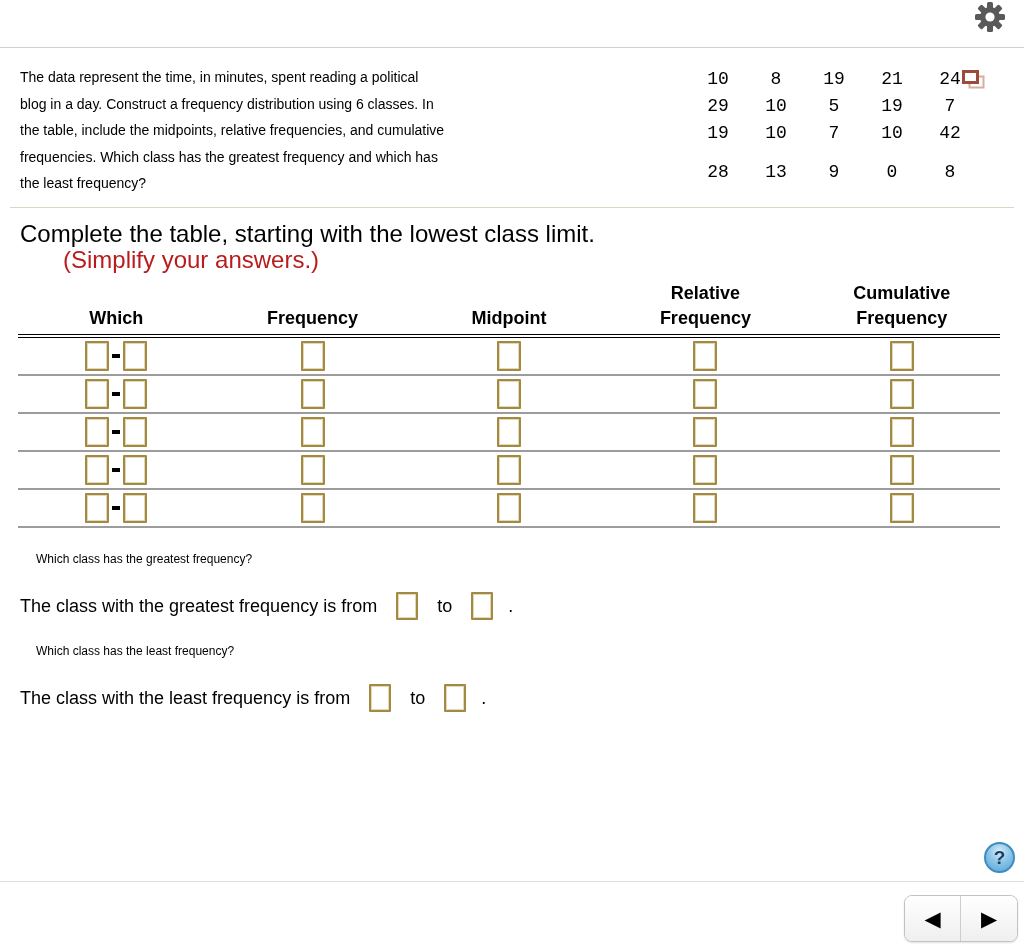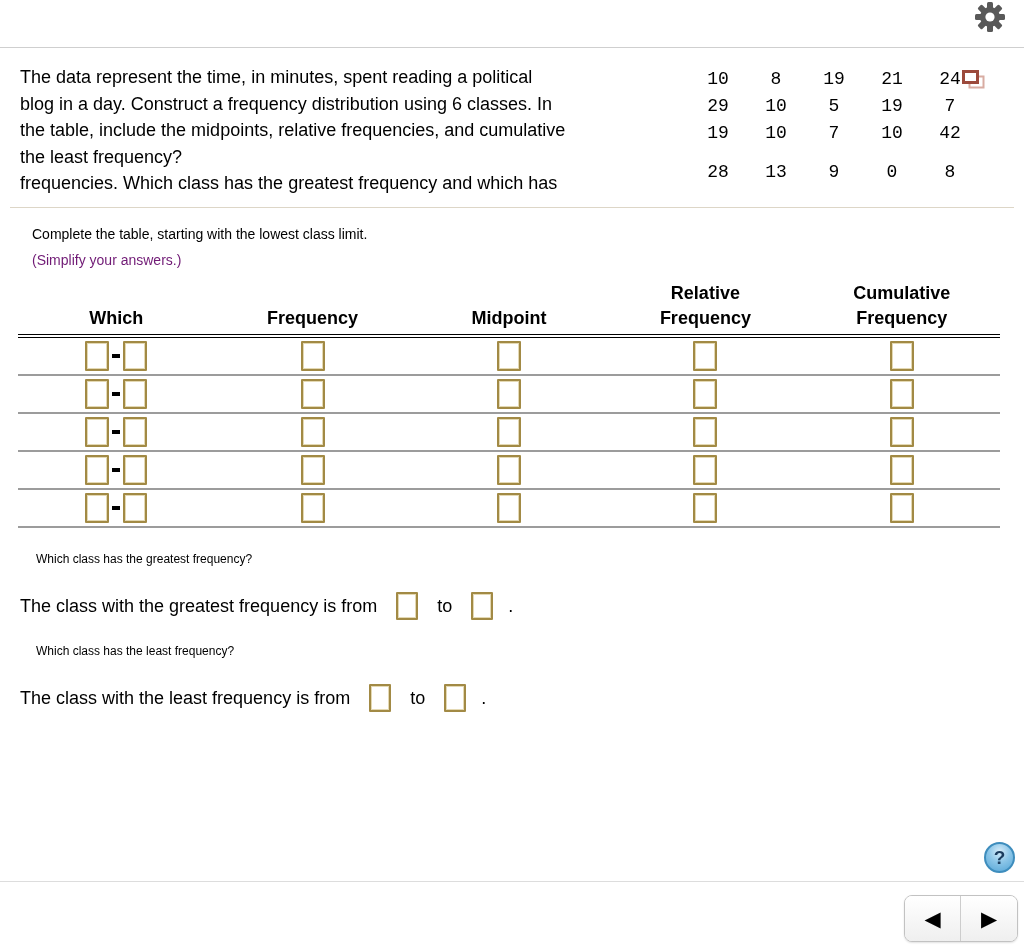--- a/index.html
+++ b/index.html
@@ -5,30 +5,30 @@
   * { margin:0; padding:0; box-sizing:border-box; }
   html,body { width:1024px; height:945px; background:#fff; overflow:hidden;
     font-family:"Liberation Sans", sans-serif; color:#000; }
 
   
   .top-bar { height:48px; position:relative; border-bottom:1px solid #cfcfcf; background:#fff; }
   .gear-btn { position:absolute; right:18px; top:1px; width:32px; height:32px; cursor:pointer; }
 
   
   .problem { display:flex; margin:0 10px; padding:16px 0 10px 10px; border-bottom:1px solid #ddd6c7; min-height:160px; }
-  .statement { width:655px; font-size:18px; line-height:26.6px; }
+  .statement { width:655px; font-size:14px; line-height:26.6px; }
   .data-area { position:relative; flex:1; padding-left:14px;font-family:Liberation Mono, monospace; }
   .data-matrix { display:grid; grid-template-columns:repeat(5,58px); margin-top:2px; font-size:18px; }
   .dm-cell { text-align:center; height:27px; line-height:27px; }
   .dm-last { margin-top:12px; }
   .copy-icon { position:absolute; right:28px; top:5px; width:24px; height:22px; cursor:pointer; }
 
   
-  .instructions { padding:13px 0 0 32px; font-size:14px; line-height:26px; }
-  .red-note { color:#701a75; }
+  .instructions { padding:13px 0 0 20px; font-size:24px; line-height:26px; }
+  .red-note { color:#b91c1c;margin-left:43px; }
 
   
   .freq-table { margin:8px 24px 0 18px; }
   .thead { display:grid; grid-template-columns:repeat(5,1fr); align-items:end;
            text-align:center; font-weight:bold; font-size:18px; line-height:25px;
            padding-bottom:3px; border-bottom:4px double #000; }
   .trow { display:grid; grid-template-columns:repeat(5,1fr); align-items:center;
           justify-items:center; height:38px; border-bottom:2px solid #9c9c9c; }
   .cell { display:flex; align-items:center; justify-content:center; }
   .ans-box { width:24px; height:30px; border:2px solid #a28a45; background:#fff;
@@ -73,22 +73,22 @@
       <circle cx="16" cy="16" r="4.6" fill="#ffffff"></circle>
     </svg>
   </div>
 </div>
 
 <div class="problem">
   <div class="statement">
       <div>The data represent the time, in minutes, spent reading a political</div>
       <div>blog in a day. Construct a frequency distribution using 6 classes. In</div>
       <div>the table, include the midpoints, relative frequencies, and cumulative</div>
+      <div>frequencies. Which class has the greatest frequency and which has</div>
       <div>the least frequency?</div>
-      <div>frequencies. Which class has the greatest frequency and which has</div>
     </div>
   <div class="data-area">
     <div class="data-matrix">
         <div class="dm-cell">10</div>
         <div class="dm-cell">8</div>
         <div class="dm-cell">19</div>
         <div class="dm-cell">21</div>
         <div class="dm-cell">24</div>
         <div class="dm-cell">29</div>
         <div class="dm-cell">10</div>

